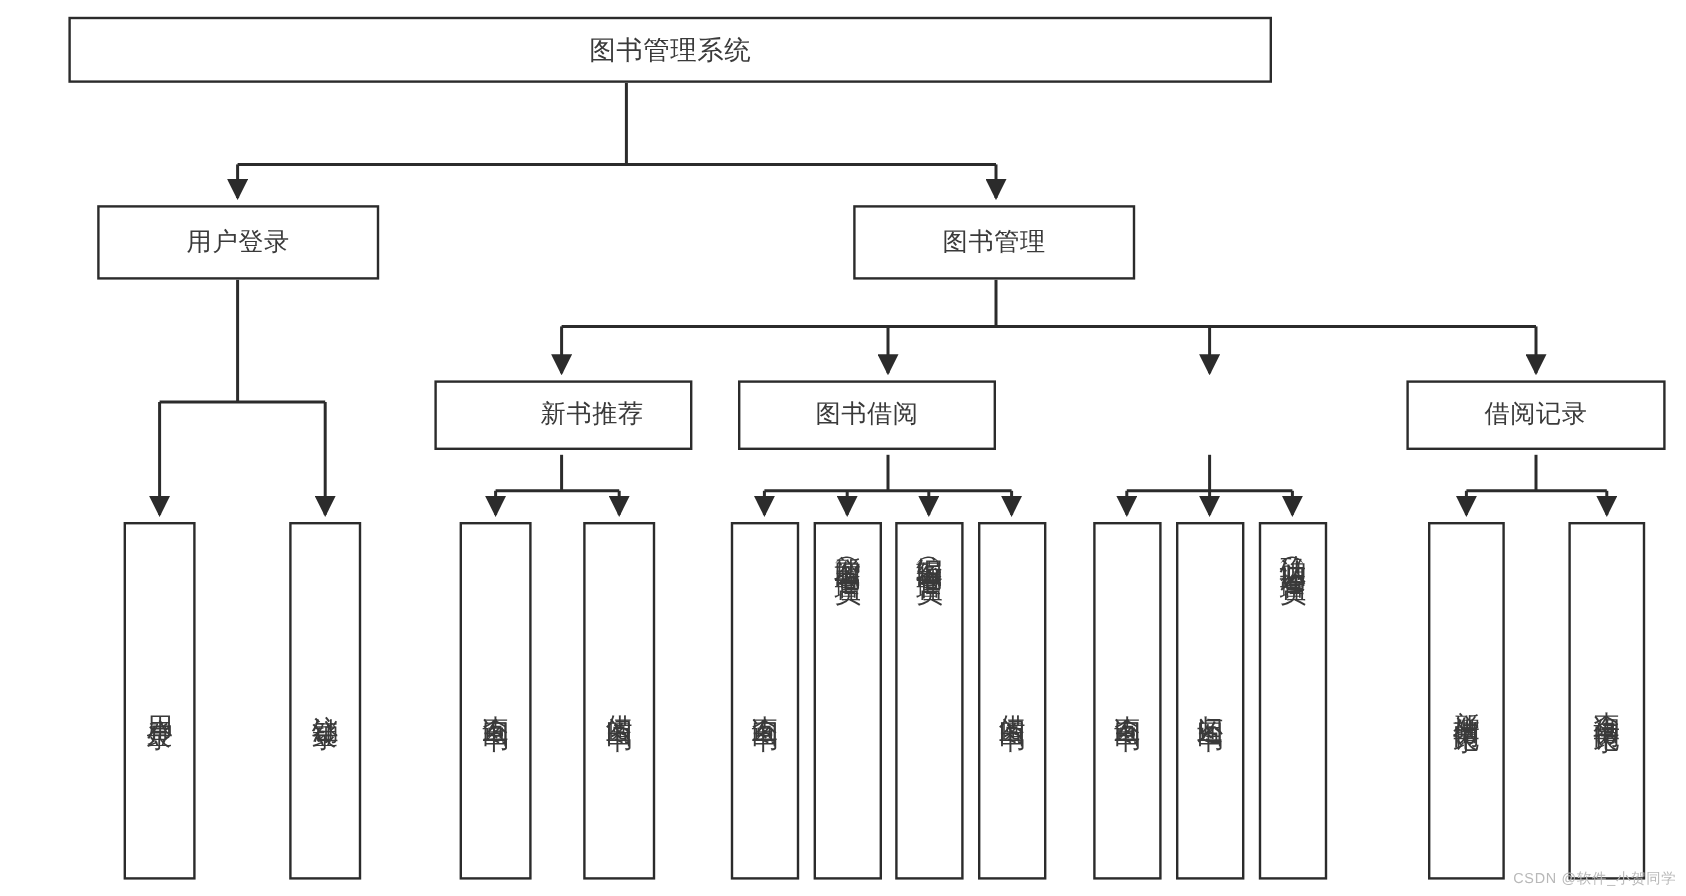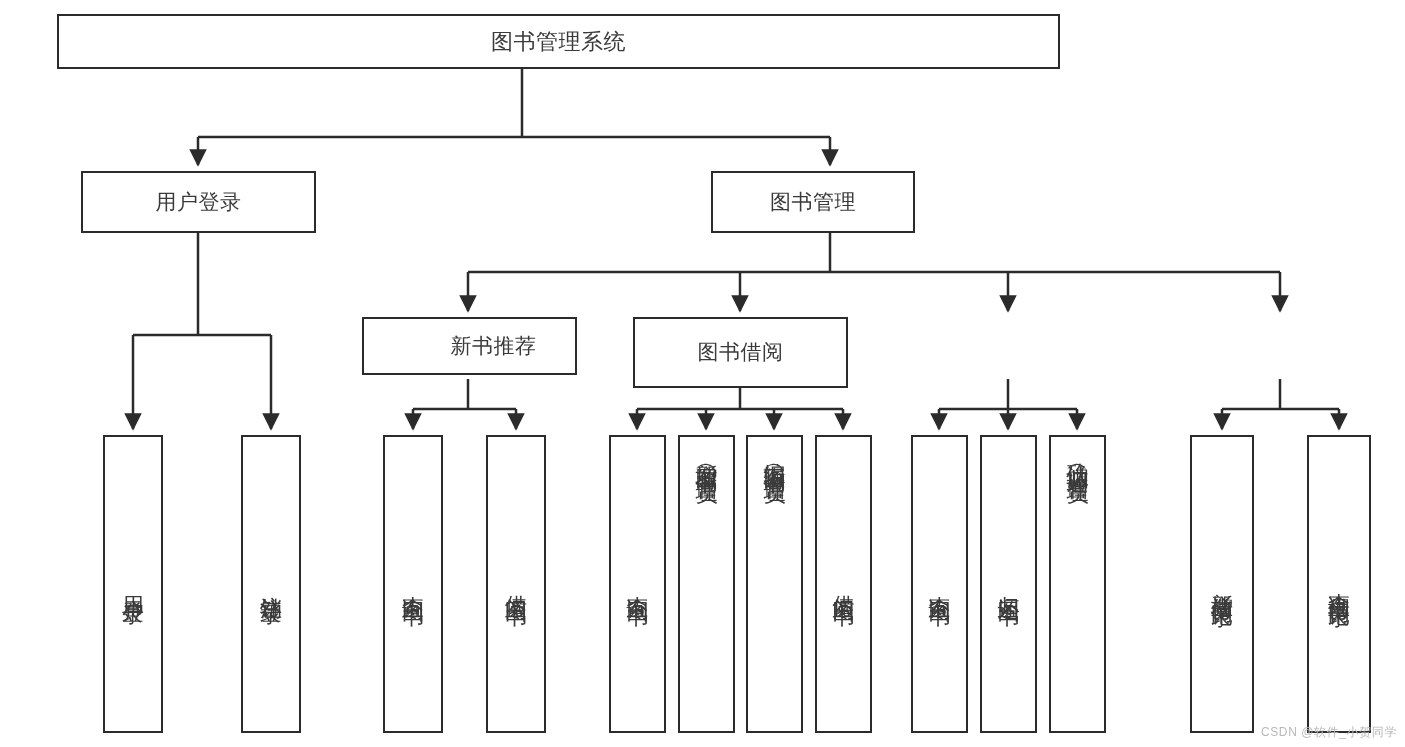--- a/index.html
+++ b/index.html
@@ -135,33 +135,36 @@
   </svg>
 
   <div class="node horiz root" style="left:20px; top:14px; width:1003px; height:55px;margin-left:37px;">
     <span class="label">图书管理系统</span>
   </div>
 
   <div class="node horiz" style="left:81px; top:171px; width:235px; height:62px;">
     <span class="label">用户登录</span>
   </div>
 
-  <div class="node horiz" style="left:711px; top:171px; width:204px; height:62px;">
+  <div class="node horiz" style="left:711px; top:171px; width:235px; height:62px;">
     <span class="label">图书管理</span>
   </div>
 
   <div class="node horiz" style="left:362px; top:317px; width:215px; height:58px;padding-left:48px;">
     <span class="label">新书推荐</span>
   </div>
 
-  <div class="node horiz" style="left:633px; top:317px; width:215px; height:71px;align-items:center;">
+  <div class="node horiz" style="left:615px; top:317px; width:215px; height:58px;align-items:center;">
     <span class="label">图书借阅</span>
   </div>
 
 
+  <div class="node horiz" style="left:1172px; top:317px; width:216px; height:58px;">
+    <span class="label">借阅记录</span>
+  </div>
 
   <div class="node vert" style="left:103px; top:435px; width:60px; height:298px;">
     <span class="label">用户登录</span>
   </div>
 
   <div class="node vert" style="left:241px; top:435px; width:60px; height:298px;">
     <span class="label">注销登录</span>
   </div>
 
   <div class="node vert" style="left:383px; top:435px; width:60px; height:298px;">

